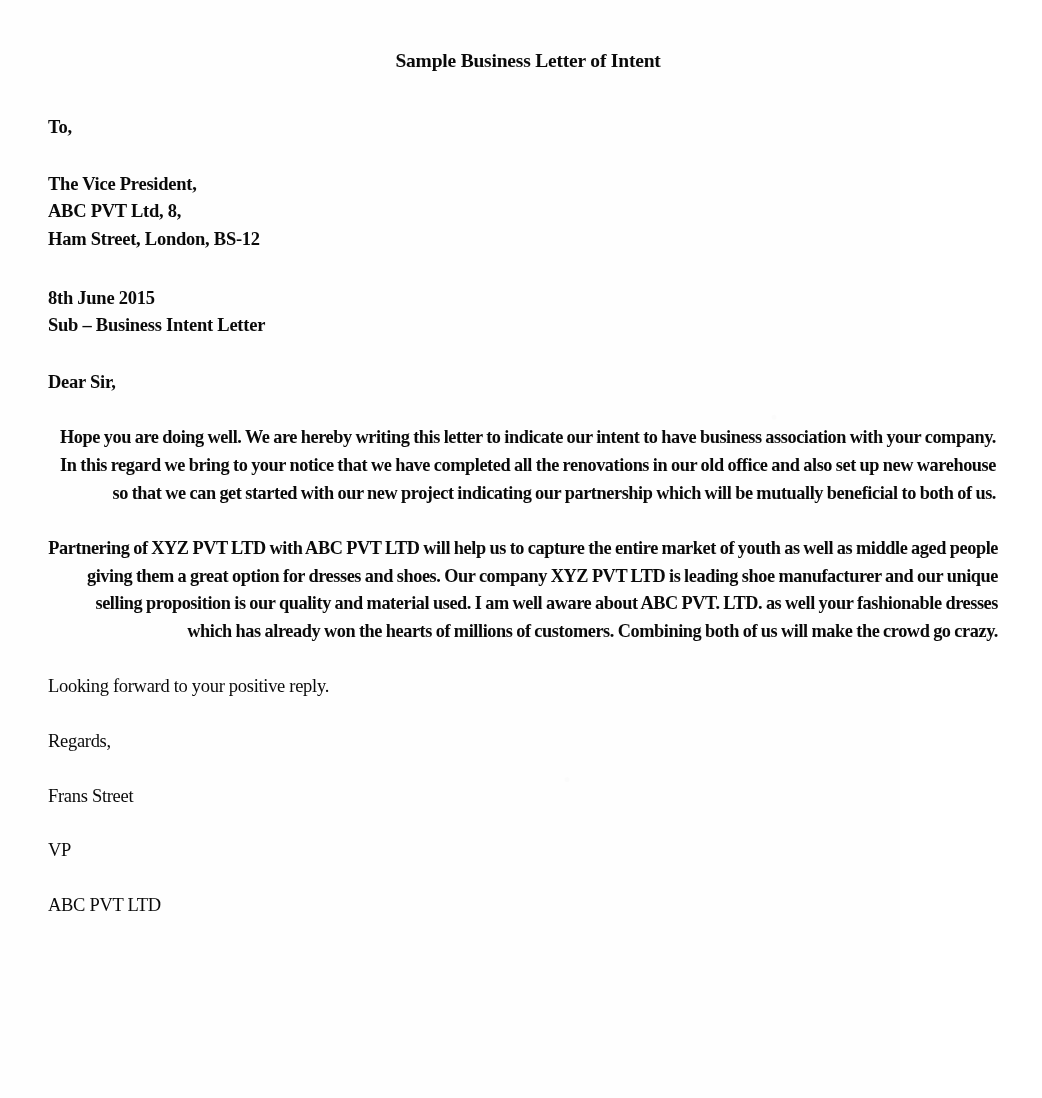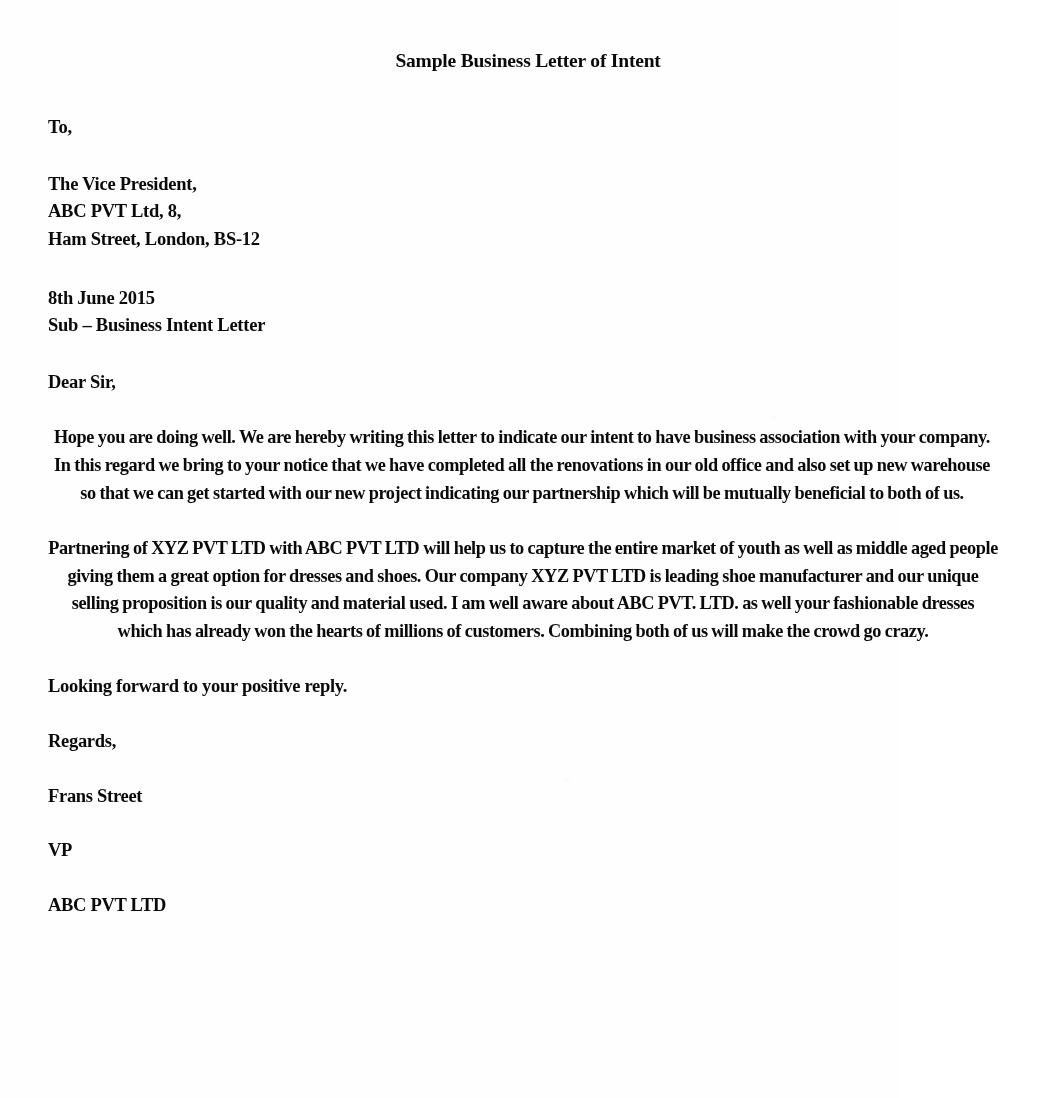--- a/index.html
+++ b/index.html
@@ -71,30 +71,30 @@
   .dear {
     margin-bottom: 28px;
   }
 
   .para {
     font-weight: bold;
     font-size: 18.3px;
     line-height: 1.52;
     letter-spacing: -0.42px;
     word-spacing: -0.4px;
-    text-align: center;
+    text-align: right;
     margin: 0 0 27px 0;
     max-width: 948px;
   }
 
   .para.p2 { max-width: 952px; }
   .para.p3 { max-width: 950px; }
 
   .closing-line {
-    font-weight: bold;
+    font-weight: normal;
     font-size: 18.5px;
     line-height: 1.45;
     letter-spacing: -0.3px;
     margin: 0 0 28px 0;
   }
 
   .closing-line.sig-name { margin-bottom: 28px; }
   .closing-line.sig-role { margin-bottom: 28px; }
   .closing-line.sig-company { margin-bottom: 16px; }
 

